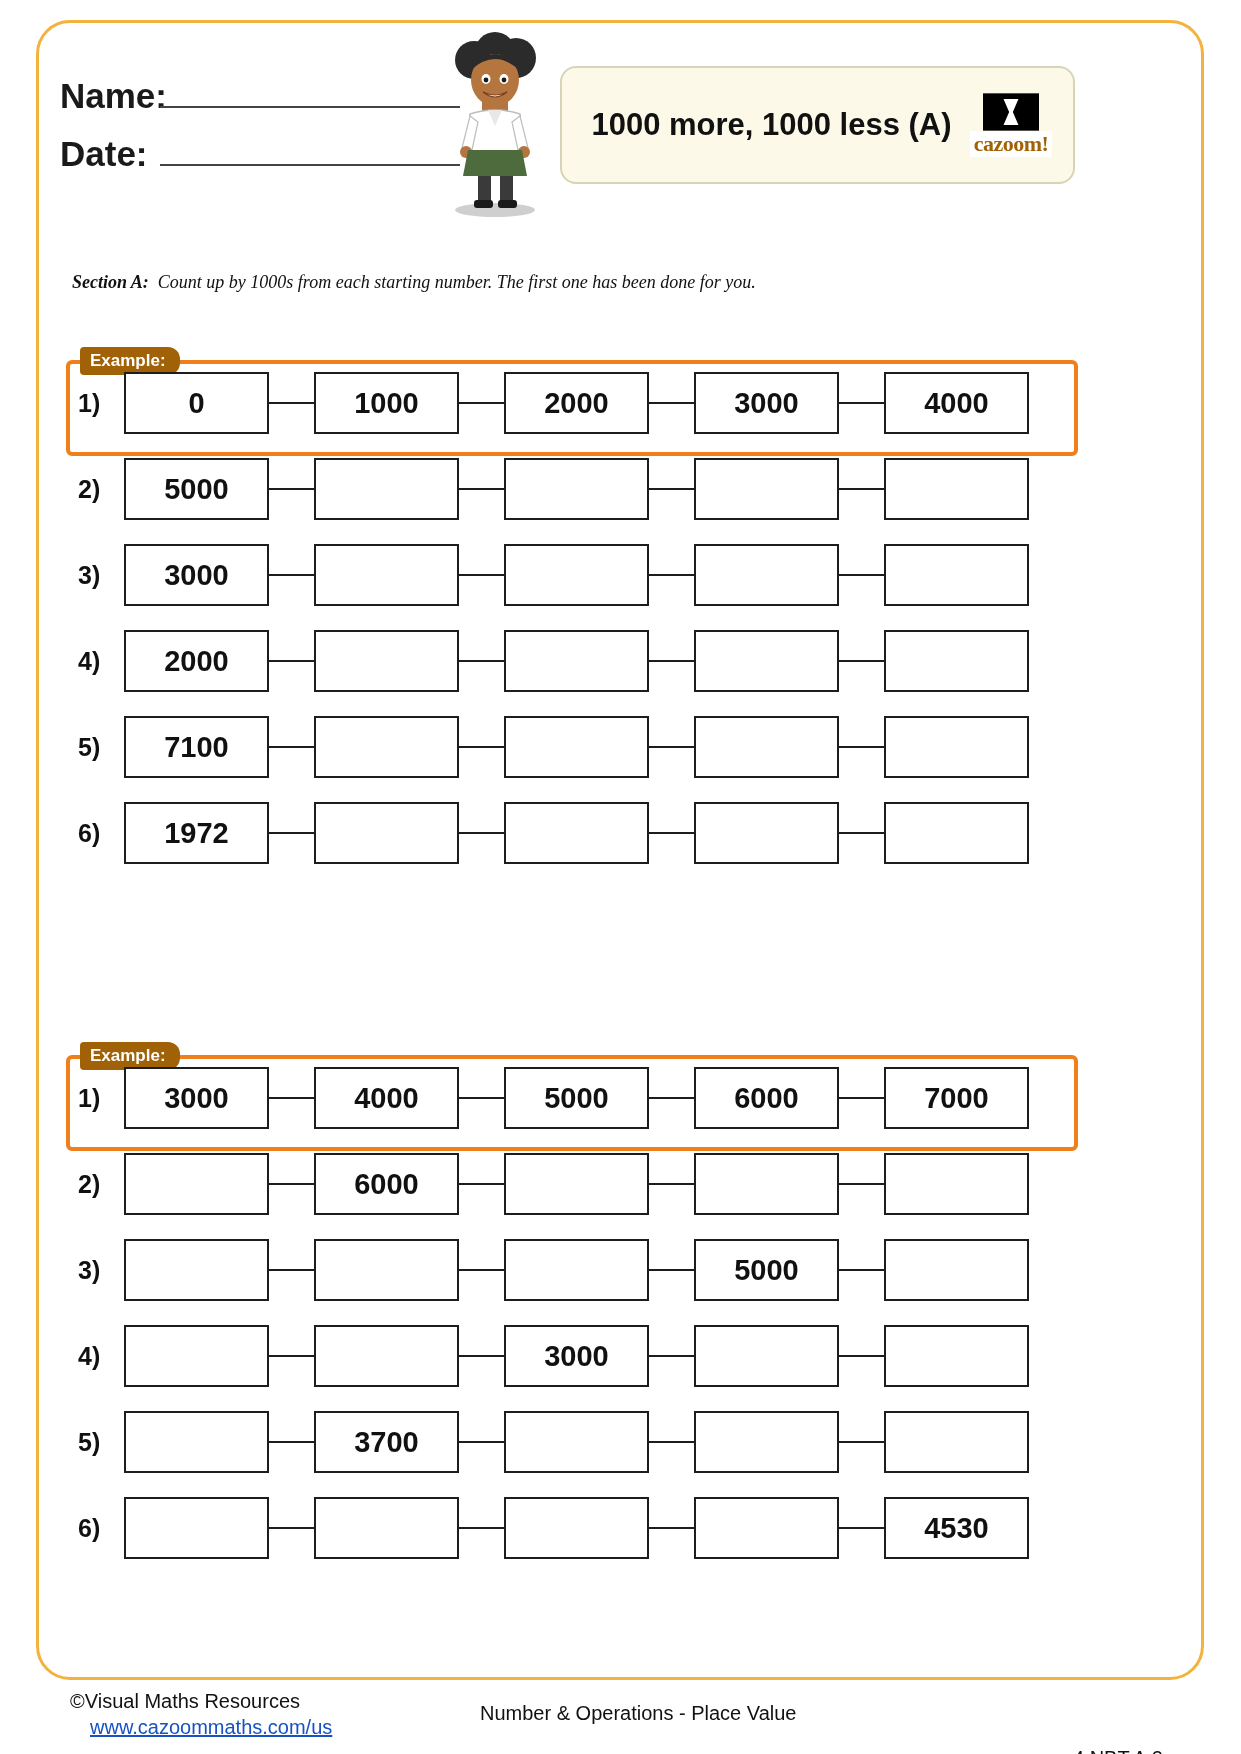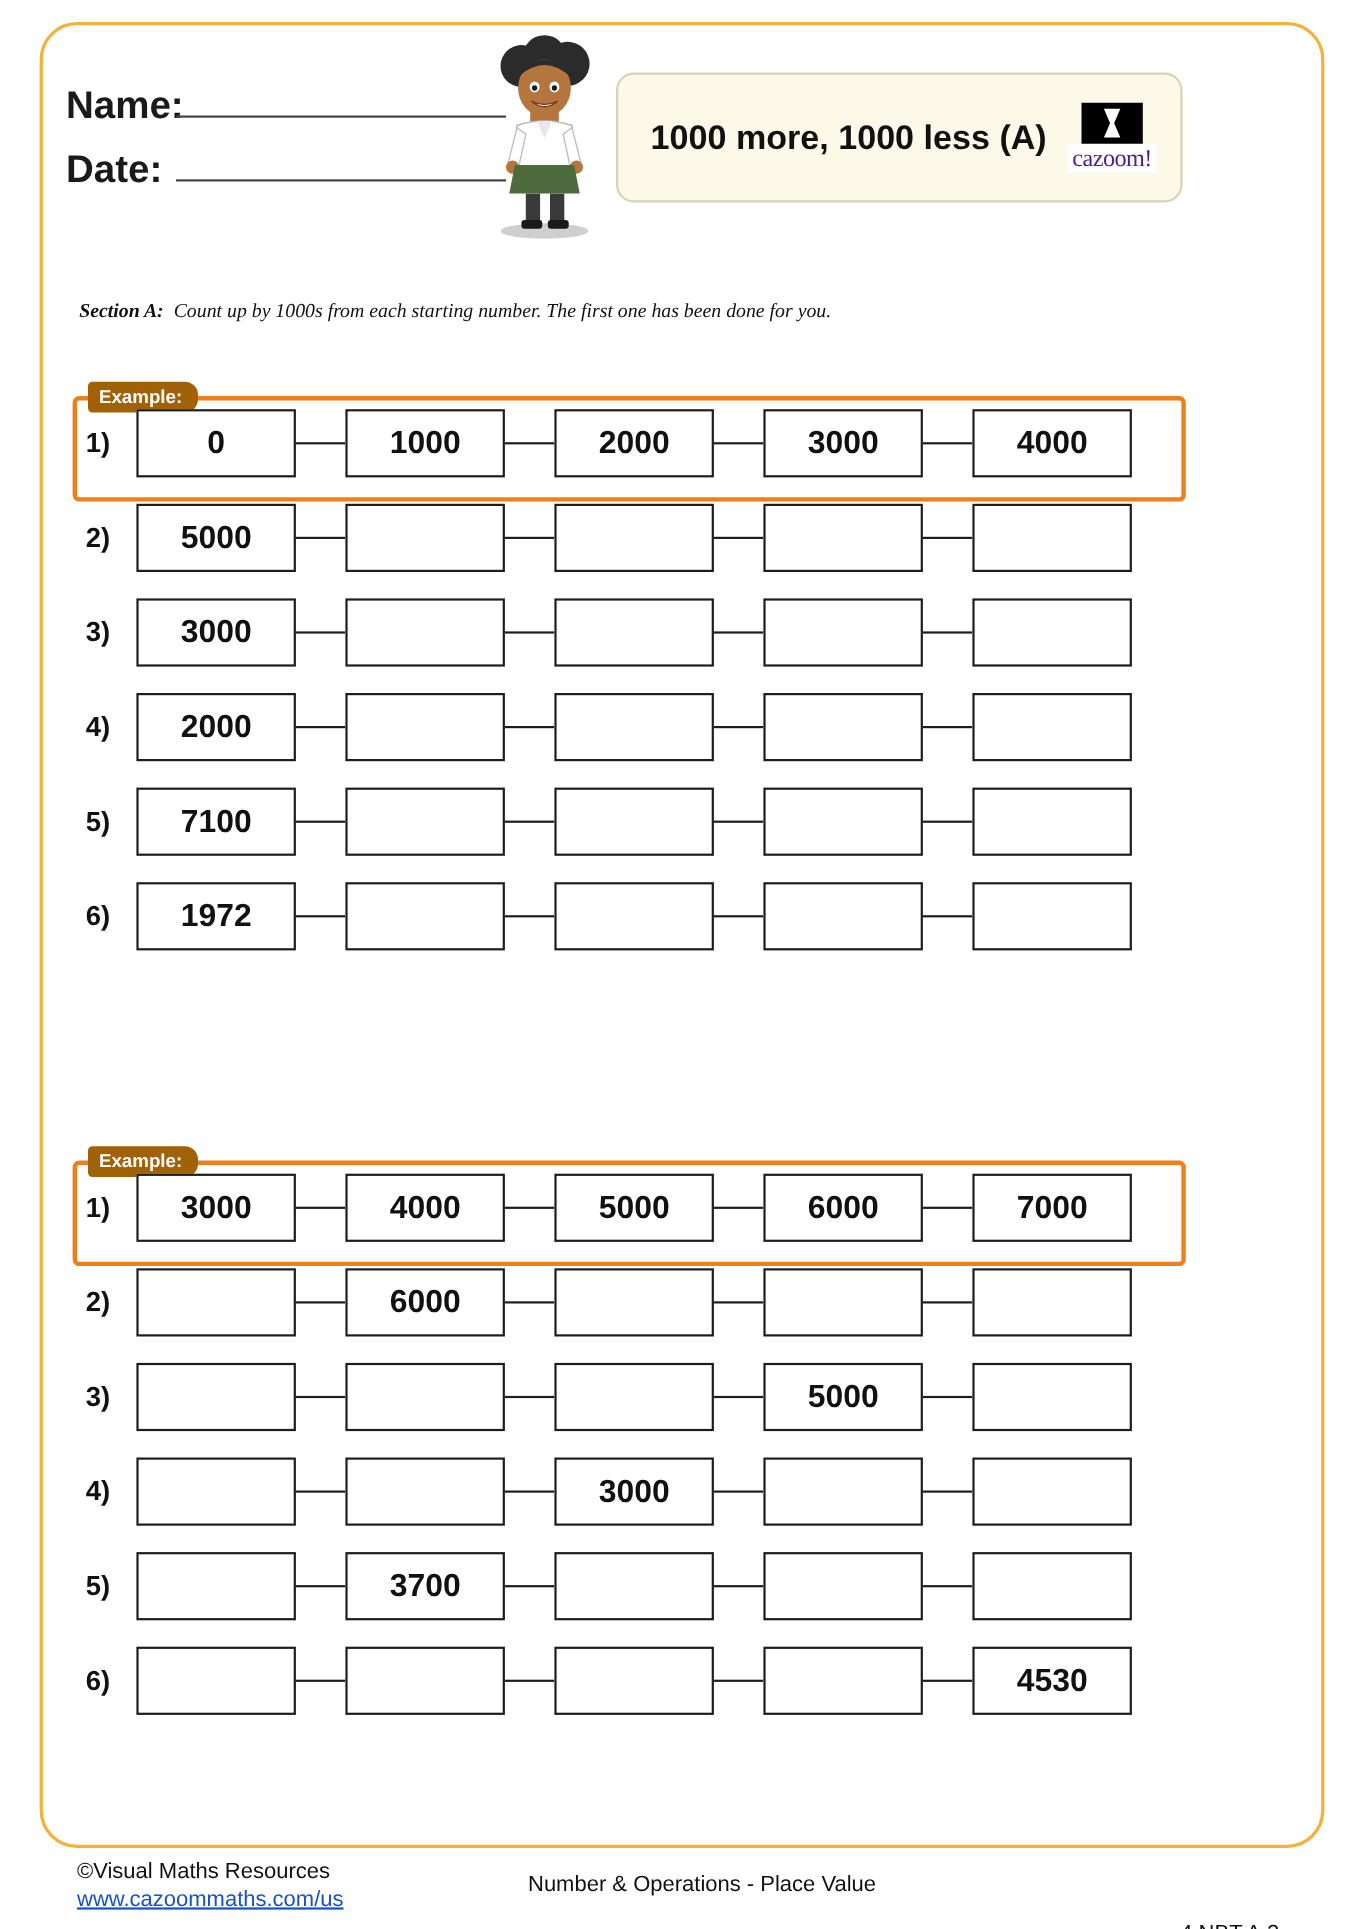--- a/index.html
+++ b/index.html
@@ -97,24 +97,24 @@
   .logo {
     width: 92px;
     height: 78px;
     display: flex;
     flex-direction: column;
     align-items: center;
     justify-content: center;
   }
   .logo-word {
     font-family: "Liberation Serif", serif;
-    font-weight: normal;
+    font-weight: bold;
     font-size: 22px;
     letter-spacing: -0.5px;
-    color: #4c1d95;
+    color: #a16207;
     background: #fff;
     padding: 0 4px;
   }
 
   
   .section-intro {
     position: absolute;
     left: 72px;
     width: 1010px;
     font-family: "Liberation Serif", serif;
@@ -200,20 +200,21 @@
     color: #111;
   }
   .footer-left {
     position: absolute;
     left: 70px;
     top: 0;
     line-height: 1.3;
   }
   .footer-left a {
     color: #1752c4;
+    margin-left: 20px;
   }
   .footer-center {
     position: absolute;
     left: 480px;
     top: 14px;
   }
   .footer-right {
     position: absolute;
     right: 78px;
     top: 14px;

